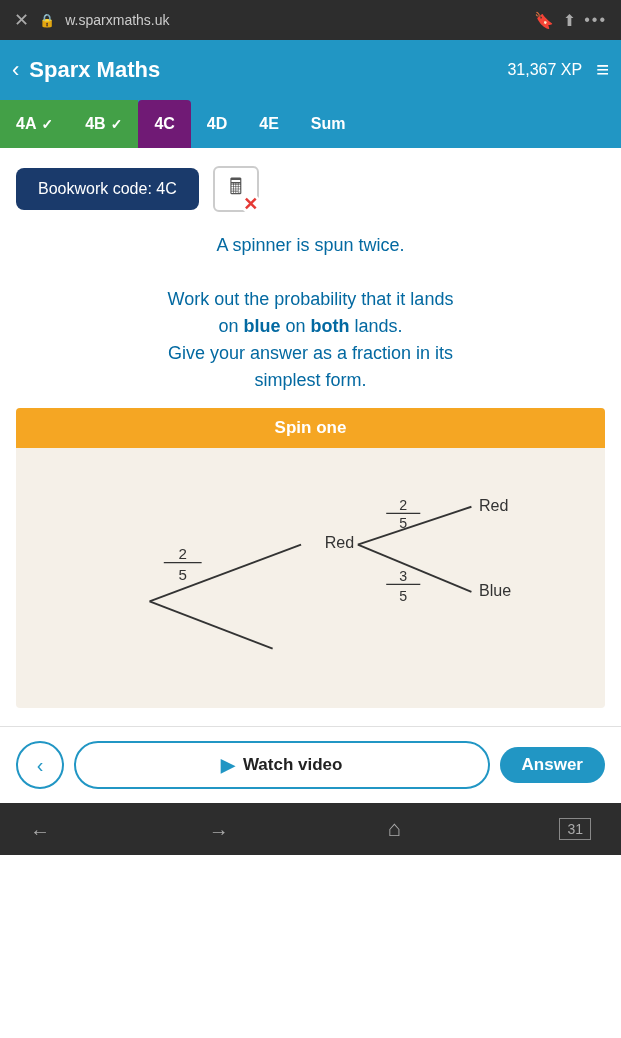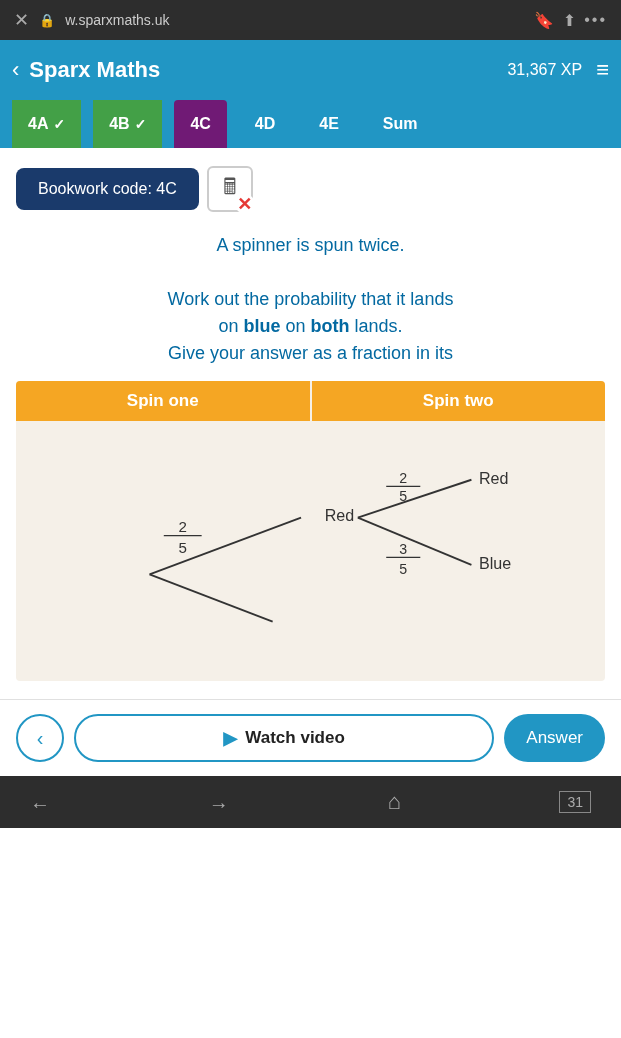--- a/index.html
+++ b/index.html
@@ -65,21 +65,20 @@
     .tab {
       display: flex;
       align-items: center;
       justify-content: center;
       padding: 16px 16px;
       font-size: 16px;
       font-weight: 600;
       color: white;
       cursor: pointer;
       gap: 5px;
-      margin-left: 12px;
     }
     .tab.active {
       background: #701a75;
       color: white;
       border-radius: 4px 4px 0 0;
     }
     .tab.completed {
       background: #43a047;
       color: white;
     }
@@ -91,21 +90,21 @@
     
     .content {
       padding: 18px 16px 0 16px;
       background: #fff;
     }
 
     
     .bookwork-row {
       display: flex;
       align-items: center;
-      gap: 8px;
+      gap: 14px;
       margin-bottom: 20px;
     }
     .bookwork-badge {
       background: #1a3a6b;
       color: white;
       font-size: 16px;
       padding: 12px 22px;
       border-radius: 8px;
       font-weight: 500;
     }
@@ -221,28 +220,28 @@
       font-size: 17px;
       font-weight: 600;
       color: #222;
       cursor: pointer;
     }
     .btn-watch .play-icon {
       color: #2196c4;
       font-size: 18px;
     }
     .btn-answer {
-      height: 48px;
+      height: 36px;
       padding: 0 22px;
       border-radius: 30px;
       border: none;
       background: #2196c4;
       color: white;
       font-size: 17px;
-      font-weight: 400;
+      font-weight: 700;
       cursor: pointer;
     }
 
     
     .nav-bar {
       background: #2d2d2d;
       height: 52px;
       display: flex;
       align-items: center;
       justify-content: space-between;
@@ -322,26 +321,26 @@
   </div>
 
   <div class="question-text">
     <p>A spinner is spun twice.</p>
     <br>
     <p>Work out the probability that it lands</p>
     <p>
       <span>on </span><span class="emphasis">blue</span><span> on </span><span class="emphasis">both</span><span> lands.</span>
     </p>
     <p>Give your answer as a fraction in its</p>
+    <p>simplest form.</p>
   </div>
 
   <div class="spinner-container">
     <div class="spinner-headers">
       <div class="spin-header">Spin one</div>
-      <div class="spin-header">Spin two</div>
     </div>
 
     <div class="diagram-area">
       <svg class="tree-diagram" viewBox="0 0 580 220">
 
         <line x1="120" y1="140" x2="280" y2="80" stroke="#333" stroke-width="2"></line>
 
         <text x="155" y="95" font-size="16" fill="#333" text-anchor="middle">2</text>
         <line x1="135" y1="99" x2="175" y2="99" stroke="#333" stroke-width="1.5"></line>
         <text x="155" y="117" font-size="16" fill="#333" text-anchor="middle">5</text>

